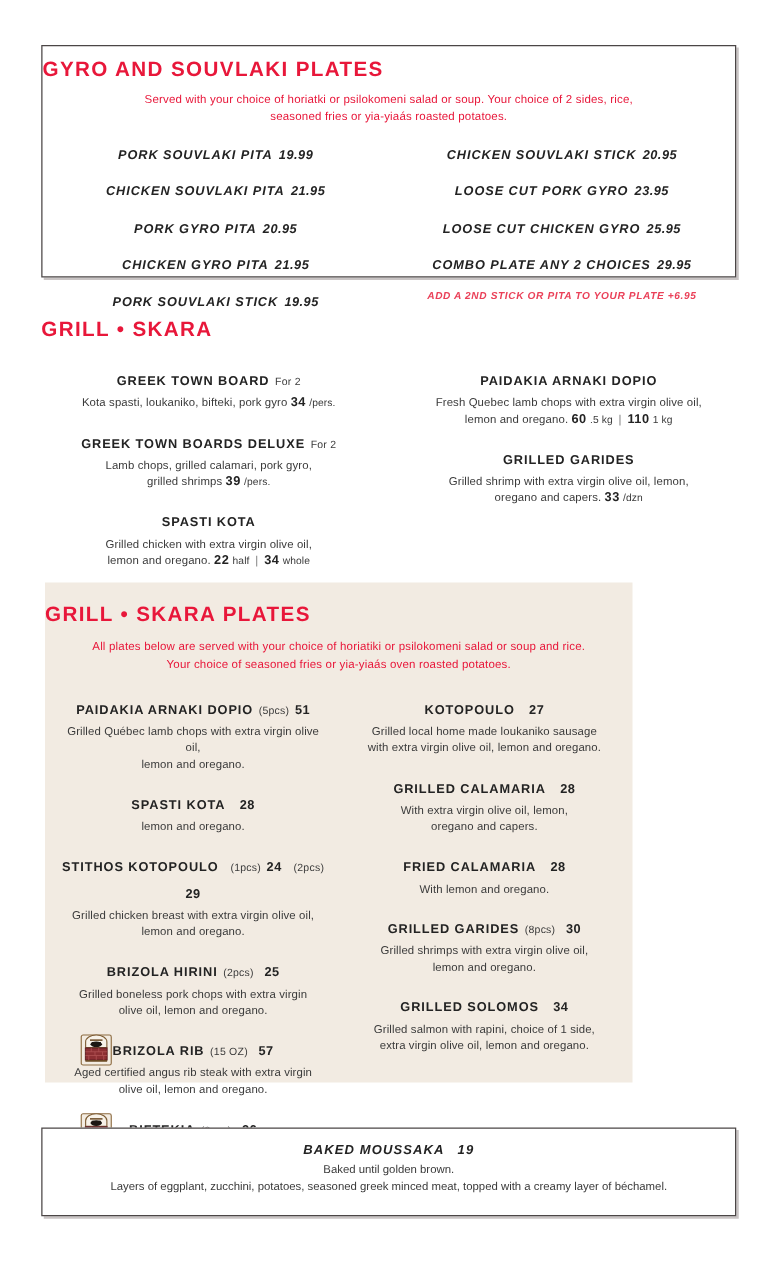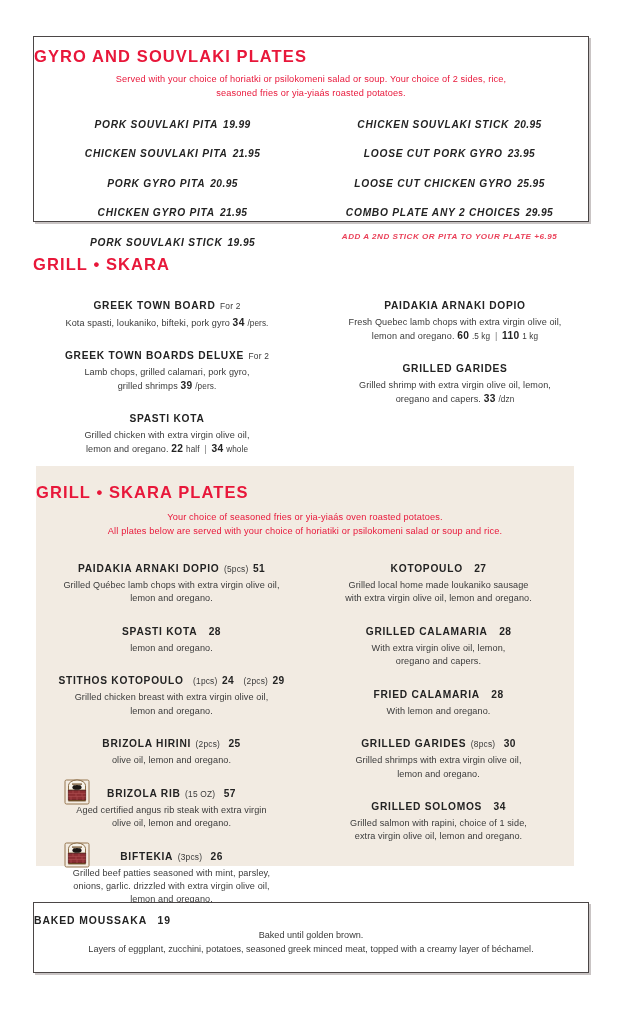--- a/index.html
+++ b/index.html
@@ -143,21 +143,21 @@
 
   .entry { margin-bottom: 12px; }
   .entry .head { margin-bottom: 1.5px; line-height: 1.35; }
   .entry .desc { line-height: 1.45; }
 
   
   #plates {
     position: absolute;
     left: 36px;
     top: 466px;
-    width: 538px;
+    width: 470px;
     height: 400px;
     background: #f2ebe2;
   }
   #plates .sec-title { padding-top: 17px; }
   #plates .sec-sub { margin-top: 9px; }
   #plates .two-col { margin-top: 17px; padding: 0 12px; }
   #plates .entry { margin-bottom: 13.5px; }
 
   
   .entry.with-badge { position: relative; }
@@ -168,21 +168,22 @@
     width: 26px;
     height: 26px;
   }
 
   
   #moussaka-box .m-title {
     font-weight: bold;
     font-size: 10.4px;
     letter-spacing: 0.9px;
     color: #232323;
-    text-align: left;
+    text-align: center;
+    font-style: italic;
   }
   #moussaka-box .m-desc {
     font-size: 9.1px;
     line-height: 1.5;
     color: #3a3a3a;
     text-align: center;
     margin-top: 3px;
   }
 </style>
 </head>
@@ -320,22 +321,22 @@
           </div>
         </div>
 
       </div>
     </div>
   </div>
 
   <div id="plates">
     <div class="sec-title">GRILL • SKARA PLATES</div>
     <div class="sec-sub">
+      <div>All plates below are served with your choice of horiatiki or psilokomeni salad or soup and rice.</div>
       <div>Your choice of seasoned fries or yia-yiaás oven roasted potatoes.</div>
-      <div>All plates below are served with your choice of horiatiki or psilokomeni salad or soup and rice.</div>
     </div>
 
     <div class="two-col">
 
       <div class="col left">
 
         <div class="entry">
           <div class="head">
             <span class="item-name">PAIDAKIA ARNAKI DOPIO</span>
             <span class="item-qty">(5pcs)</span>
@@ -371,20 +372,21 @@
           </div>
         </div>
 
         <div class="entry">
           <div class="head">
             <span class="item-name">BRIZOLA HIRINI</span>
             <span class="item-qty">(2pcs)</span>
             <span class="item-price" style="margin-left:4px;">25</span>
           </div>
           <div class="desc item-desc">
+            <div>Grilled boneless pork chops with extra virgin</div>
             <div>olive oil, lemon and oregano.</div>
           </div>
         </div>
 
         <div class="entry with-badge">
           <span class="beef-badge">
             <svg viewBox="0 0 26 26" width="26" height="26">
               <rect x="1" y="1" width="24" height="24" rx="1.5" fill="#f3ece2" stroke="#8c6a3f" stroke-width="0.9"></rect>
               <path d="M4.5 11 V6.5 A8.5 5.5 0 0 1 21.5 6.5 V11 Z" fill="#f7f2e9" stroke="#7d5c34" stroke-width="0.9"></path>
               <rect x="8" y="4.5" width="10" height="1.2" fill="#6b4a25"></rect>

